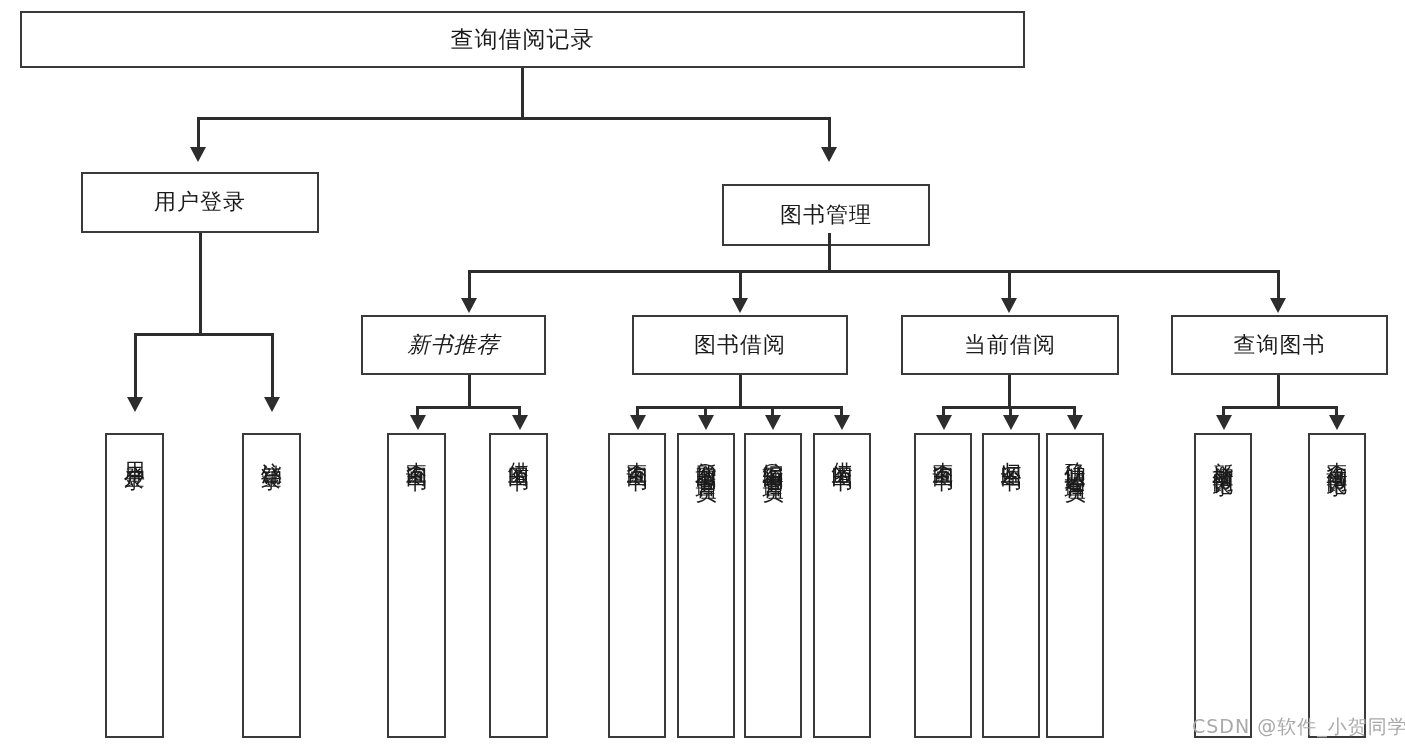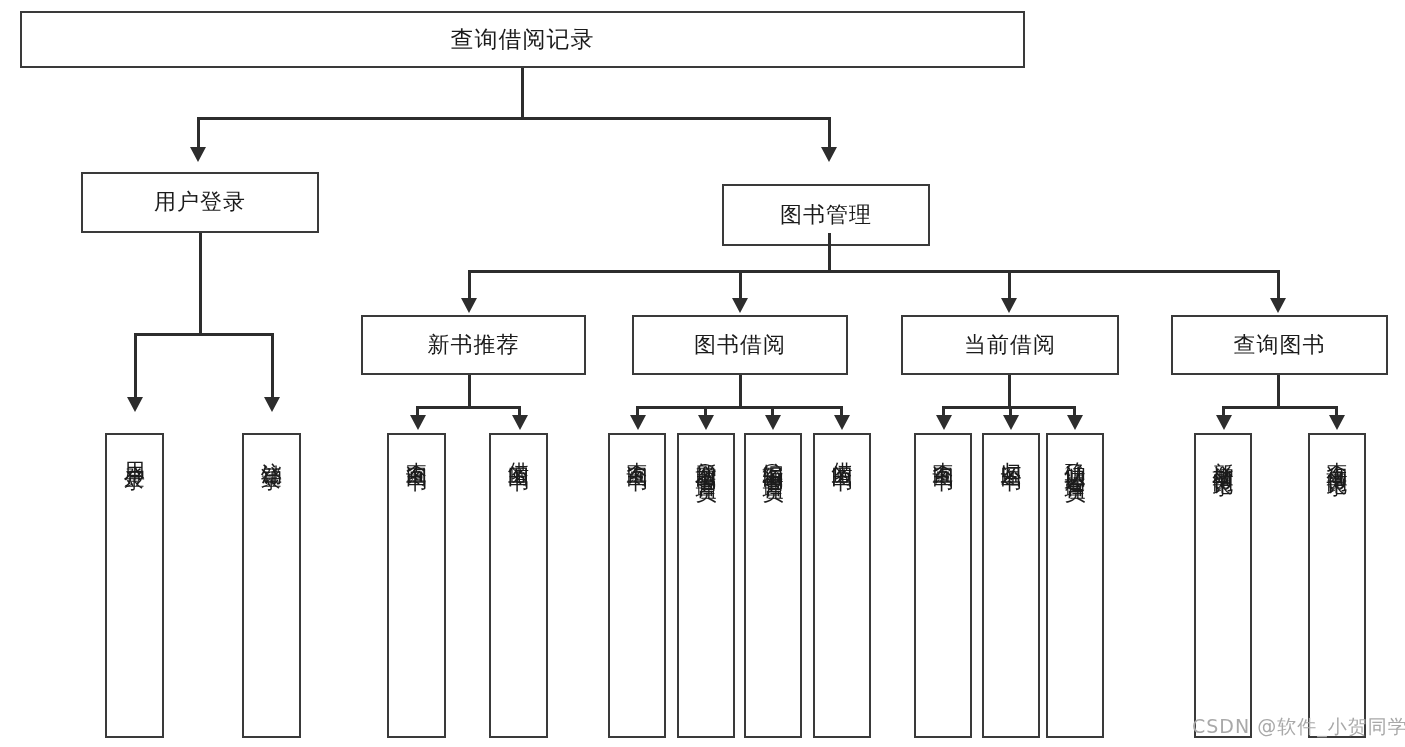--- a/index.html
+++ b/index.html
@@ -107,21 +107,21 @@
   <div class="conn hline" style="left:468px; top:270px; width:812px; height:3px;"></div>
   <div class="conn vline" style="left:468px; top:270px; width:3px; height:30px;"></div>
   <div class="arrow" style="left:461px; top:298px;"></div>
   <div class="conn vline" style="left:739px; top:270px; width:3px; height:30px;"></div>
   <div class="arrow" style="left:732px; top:298px;"></div>
   <div class="conn vline" style="left:1008px; top:270px; width:3px; height:30px;"></div>
   <div class="arrow" style="left:1001px; top:298px;"></div>
   <div class="conn vline" style="left:1277px; top:270px; width:3px; height:30px;"></div>
   <div class="arrow" style="left:1270px; top:298px;"></div>
 
-  <div class="node horizontal" style="left:361px; top:315px; width:225px; height:60px;">新书推荐</div>
+  <div class="node horizontal" style="left:361px; top:315px; width:185px; height:60px;font-style:italic;">新书推荐</div>
   <div class="node horizontal" style="left:901px; top:315px; width:218px; height:60px;">当前借阅</div>
   <div class="node horizontal" style="left:632px; top:315px; width:216px; height:60px;">图书借阅</div>
   <div class="node horizontal" style="left:1171px; top:315px; width:217px; height:60px;">查询图书</div>
 
   <div class="conn vline" style="left:468px; top:375px; width:3px; height:34px;"></div>
   <div class="conn hline" style="left:416px; top:406px; width:105px; height:3px;"></div>
   <div class="conn vline" style="left:416px; top:406px; width:3px; height:12px;"></div>
   <div class="arrow" style="left:410px; top:415px;"></div>
   <div class="conn vline" style="left:518px; top:406px; width:3px; height:12px;"></div>
   <div class="arrow" style="left:512px; top:415px;"></div>

